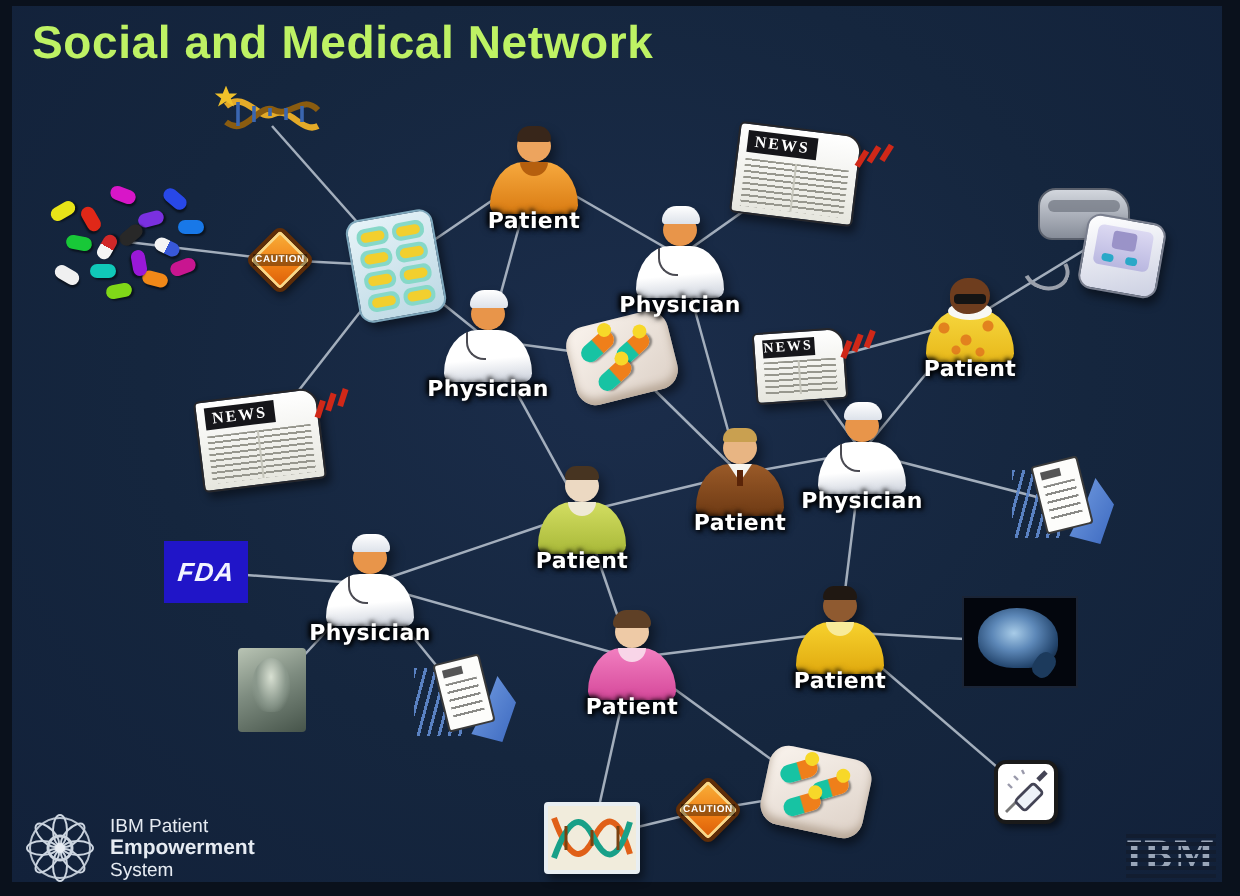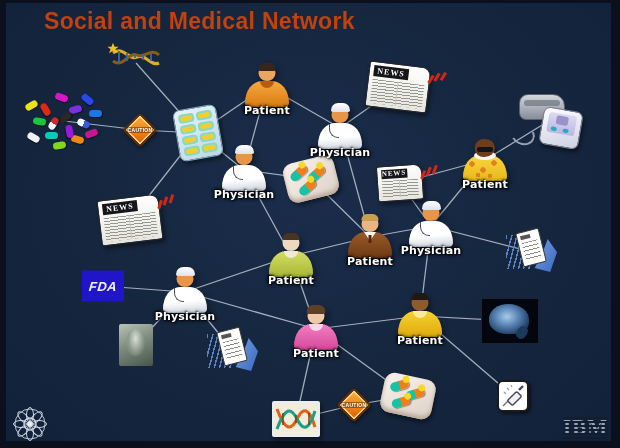--- a/index.html
+++ b/index.html
@@ -1,22 +1,22 @@
 <!DOCTYPE html>
 <html><head>
 <meta charset="utf-8">
 <style>
   * { margin:0; padding:0; box-sizing:border-box; }
   html,body { background:#000; }
   .stage { position:relative; width:620px; height:448px; background:#0a111c; overflow:hidden;
            font-family:"Liberation Sans", sans-serif; }
   .slide  { position:absolute; left:6px; top:3px; width:605px; height:438px;
             background:radial-gradient(ellipse at 50% 42%, #1b2d4b 0%, #15263e 55%, #12213a 100%); }
-  .page-title { position:absolute; left:44px; top:8px; z-index:3;
-            font:800 23px "Liberation Sans", sans-serif; color:#c2410c; letter-spacing:.3px; }
+  .page-title { position:absolute; left:16px; top:8px; z-index:3;
+            font:800 23px "Liberation Sans", sans-serif; color:#bef264; letter-spacing:.3px; }
   #edges { position:absolute; left:0; top:0; z-index:1; }
   #edges line { stroke:#bcc6d2; stroke-width:1.25; opacity:.85; }
 
   .node { position:absolute; transform:translate(-50%,-50%); z-index:2; }
   .icon { position:relative; display:block; }
   .label { position:absolute; top:calc(100% - 3px); left:50%; transform:translateX(-50%);
            font:700 11px "DejaVu Sans", "Liberation Sans", sans-serif; color:#fff; white-space:nowrap;
            text-shadow:1px 1px 2px #000, -1px -1px 2px #000, 0 0 4px #000; letter-spacing:.2px; }
 
   
@@ -258,20 +258,25 @@
       <ellipse cx="18" cy="9" rx="3.5" ry="7.5" transform="rotate(45 18 18)"></ellipse>
       <ellipse cx="18" cy="9" rx="3.5" ry="7.5" transform="rotate(90 18 18)"></ellipse>
       <ellipse cx="18" cy="9" rx="3.5" ry="7.5" transform="rotate(135 18 18)"></ellipse>
       <ellipse cx="18" cy="9" rx="3.5" ry="7.5" transform="rotate(180 18 18)"></ellipse>
       <ellipse cx="18" cy="9" rx="3.5" ry="7.5" transform="rotate(225 18 18)"></ellipse>
       <ellipse cx="18" cy="9" rx="3.5" ry="7.5" transform="rotate(270 18 18)"></ellipse>
       <ellipse cx="18" cy="9" rx="3.5" ry="7.5" transform="rotate(315 18 18)"></ellipse>
       <circle cx="18" cy="18" r="6" stroke-width="1.5"></circle>
       <circle cx="18" cy="18" r="2.5" fill="#e8edf4" stroke="none"></circle>
     </svg>
+    <div class="footer-text">
+      <div>IBM Patient</div>
+      <div class="bold">Empowerment</div>
+      <div>System</div>
+    </div>
   </div>
 
   <div class="ibm-br">
     <span class="ibm-text">IBM</span>
     <span class="stripes"></span>
   </div>
 <div class="node t-dna" style="left: 136px; top: 63px;">
   <svg class="icon" width="58" height="40" viewBox="0 0 58 40">
     <path d="M6,10 C16,2 22,18 30,14 C38,10 44,24 52,20" stroke="#e3aa28" stroke-width="3.2" fill="none"></path>
     <path d="M6,18 C16,26 22,8 30,12 C38,16 44,4 52,12" stroke="#8a5c10" stroke-width="3" fill="none"></path>

